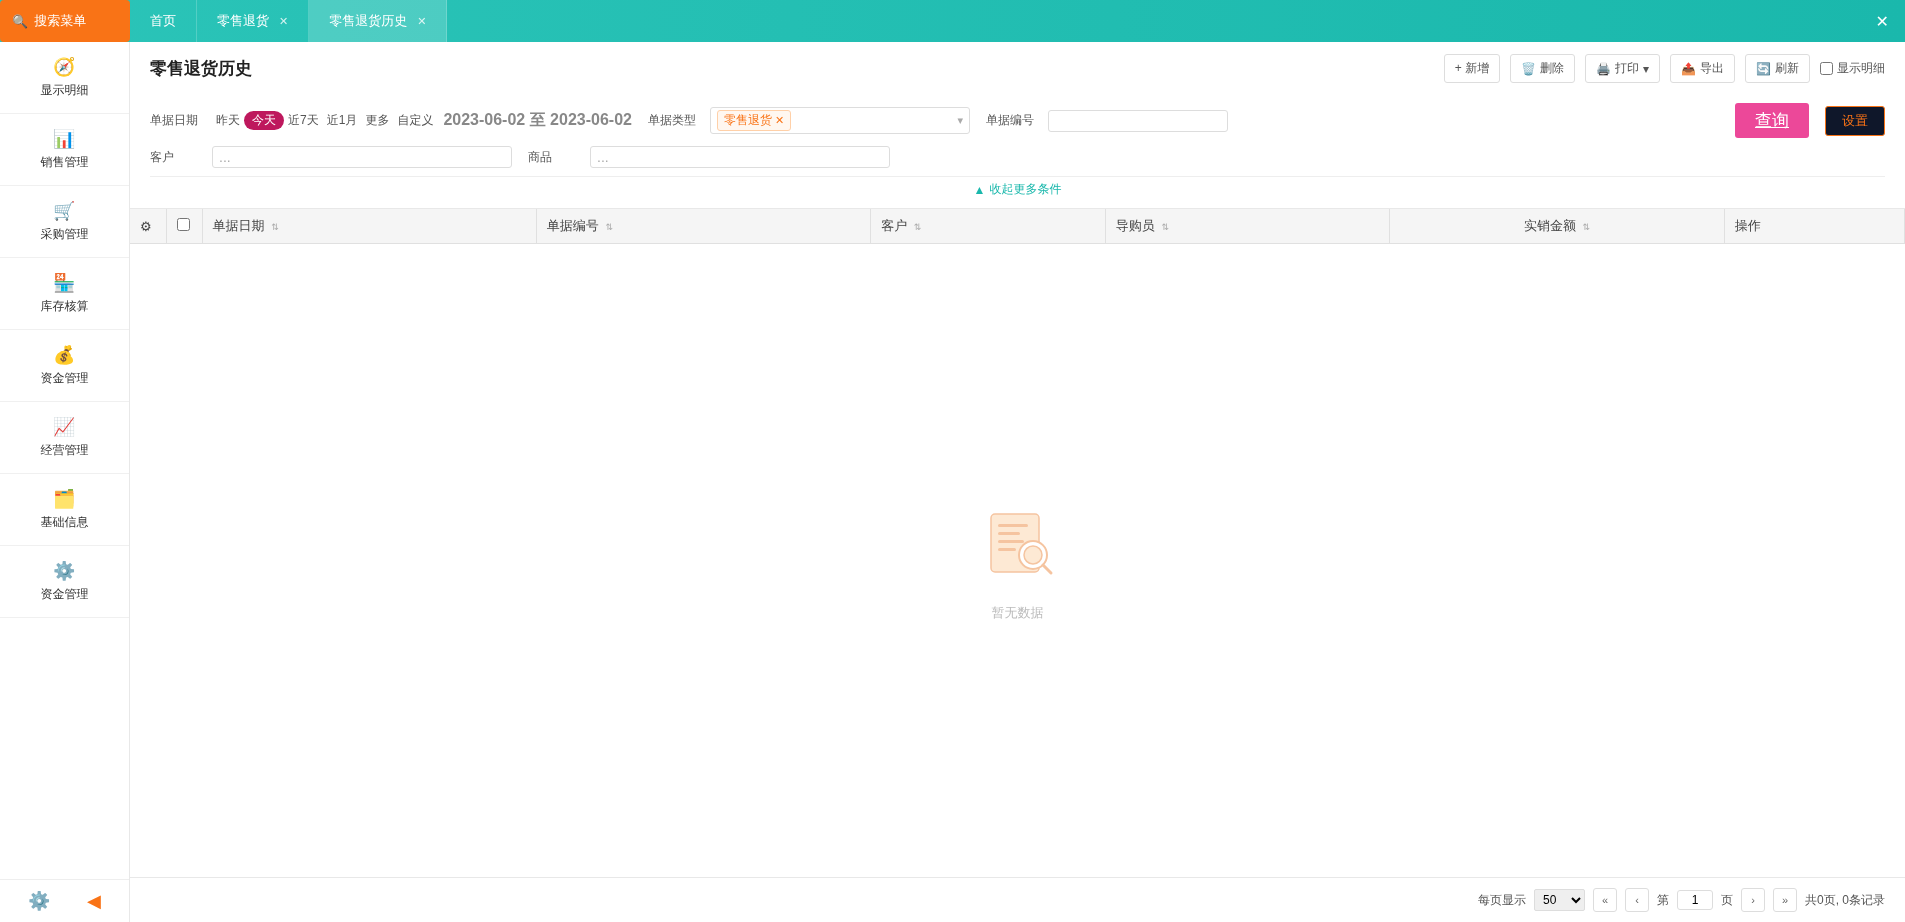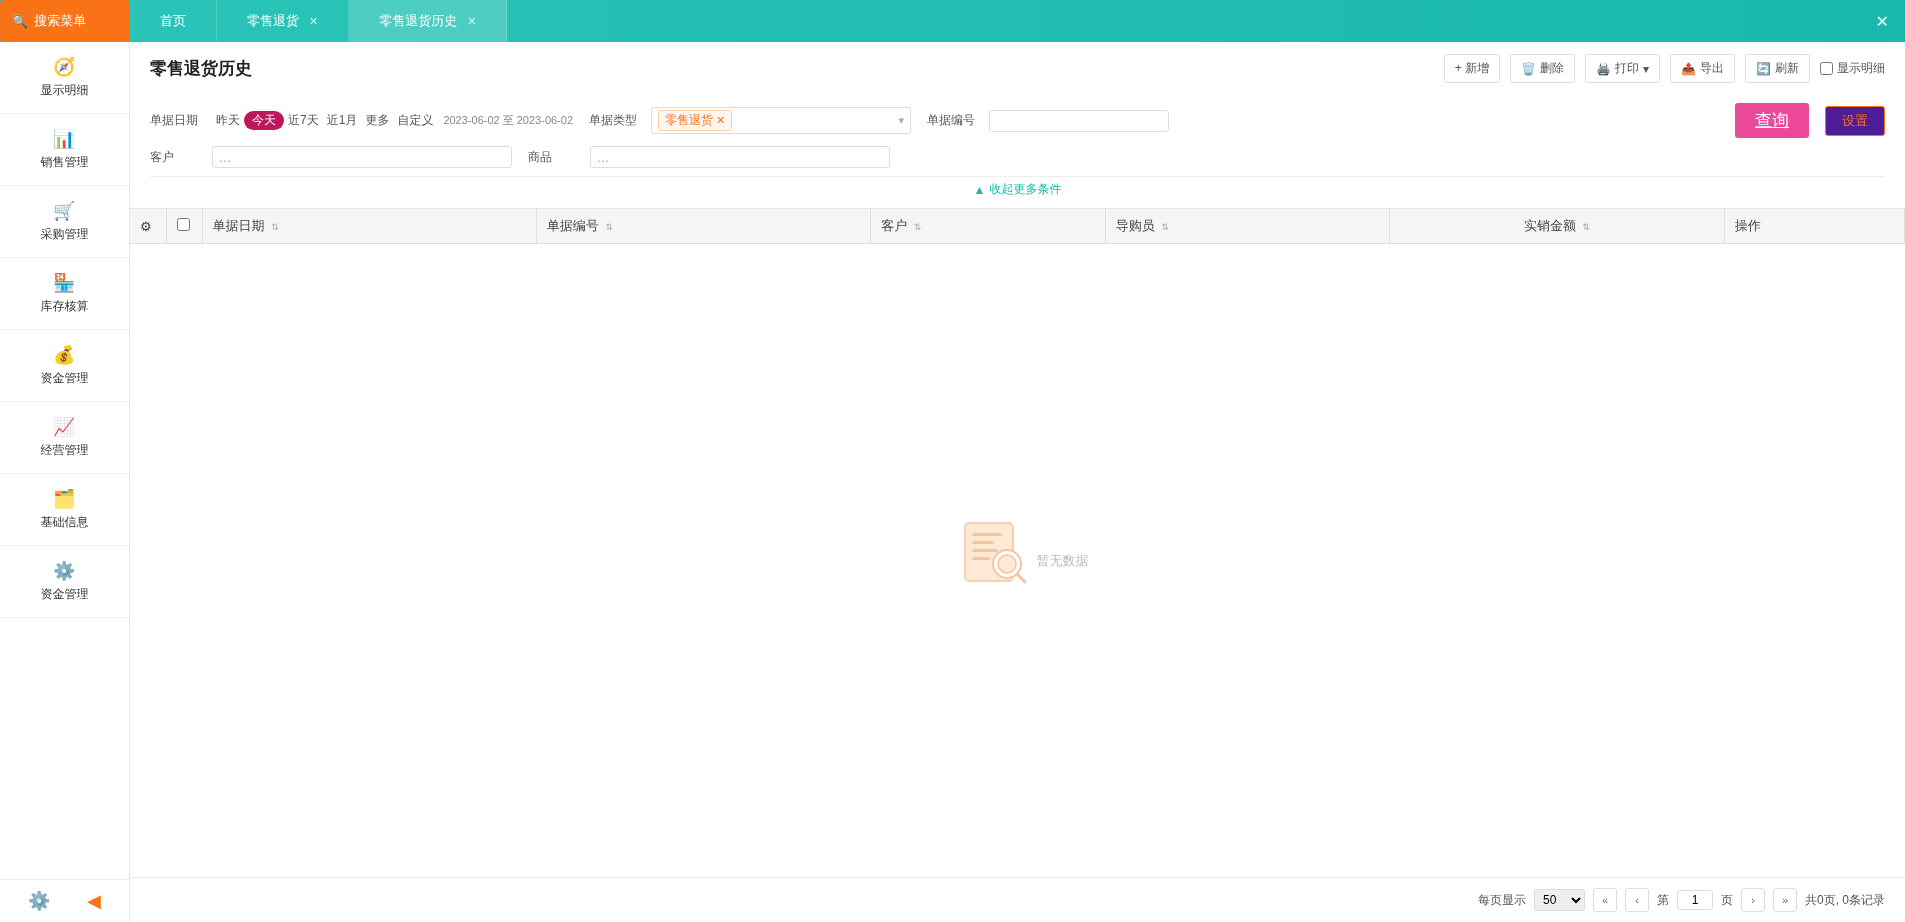--- a/index.html
+++ b/index.html
@@ -12,21 +12,21 @@
       height: 42px; min-height: 42px;
       padding: 0 0 0 0;
       position: relative;
     }
     .top-bar-search {
       background: #f97316; border-radius: 4px; display: flex; align-items: center;
       padding: 4px 12px; color: white; font-size: 13px; cursor: pointer;
       min-width: 130px; height: 42px; gap: 6px;
     }
     .tab-item {
-      display: flex; align-items: center; height: 42px; padding: 0 30px;
+      display: flex; align-items: center; height: 42px; padding: 0 20px;
       color: white; font-size: 13px; cursor: pointer; gap: 6px;
       border-right: 1px solid rgba(255,255,255,0.2);
     }
     .tab-item.active {
       background: rgba(255,255,255,0.18);
     }
     .tab-close {
       font-size: 11px; color: rgba(255,255,255,0.8); cursor: pointer;
       margin-left: 4px;
     }
@@ -73,34 +73,34 @@
     .toolbar-btn {
       display: flex; align-items: center; gap: 4px;
       padding: 5px 10px; border: 1px solid #ddd; border-radius: 3px;
       background: white; cursor: pointer; font-size: 12px; color: #555; text-align: center;
     }
     .btn-query {
       background: #ec4899; color: white; border: none;
       padding: 6px 20px; border-radius: 3px; cursor: pointer; font-size: 17px; text-decoration: underline;
     }
     .btn-setting {
-      background: #4c1d95; color: #f97316; border: 1px solid #f97316;
+      background: #0f172a; color: #f97316; border: 1px solid #f97316;
       padding: 5px 16px; border-radius: 3px; cursor: pointer; font-size: 13px;
     }
     .show-detail-label { font-size: 12px; color: #555; display: flex; align-items: center; gap: 4px; }
 
     
     .filter-area { padding: 10px 0 6px 0; }
     .filter-row { display: flex; align-items: center; gap: 16px; margin-bottom: 8px; flex-wrap: wrap; }
     .filter-item { display: flex; align-items: center; gap: 6px; }
     .filter-label { font-size: 12px; color: #555; white-space: nowrap; min-width: 56px; }
     .filter-date-shortcuts { display: flex; align-items: center; }
     .date-btn { font-size: 12px; color: #555; cursor: pointer; padding: 1px 4px; border-radius: 2px; }
     .date-btn.active { background: #be185d; color: white; border-radius: 10px; padding: 1px 8px; }
-    .date-range { font-size: 11px; color: #888; }
+    .date-range { font-size: 16px; color: #888; font-weight: bold; }
     .filter-tag-container {
       display: flex; align-items: center;
       border: 1px solid #ddd; border-radius: 3px; padding: 2px 6px;
       min-width: 260px; background: white; gap: 4px;
     }
     .filter-tag {
       background: #fff7f0; border: 1px solid #ffd0a8; border-radius: 3px;
       padding: 1px 6px; font-size: 12px; color: #f97316; display: flex; align-items: center; gap: 3px;
     }
     .filter-tag-x { cursor: pointer; color: #f97316; font-size: 11px; }
@@ -123,21 +123,21 @@
       background: #f5f5f5; border-bottom: 1px solid #e0e0e0; border-right: 1px solid #e0e0e0;
       padding: 8px 10px; text-align: left; font-weight: normal; color: #444; white-space: nowrap;
       position: relative;
     }
     .data-table th .sort-arrows { color: #aaa; font-size: 9px; margin-left: 3px; }
     .settings-col { width: 36px; text-align: center; }
     .checkbox-col { width: 36px; text-align: center; }
 
     
     .empty-state {
-      display: flex; flex-direction: row; align-items: center; justify-content: center;
+      display: flex; flex-direction: column; align-items: center; justify-content: center;
       flex: 1; padding: 40px 0;
     }
     .empty-icon {
       width: 90px; height: 90px; position: relative; margin-bottom: 14px;
     }
     .empty-text { color: #bbb; font-size: 13px; }
 
     
     .pagination {
       display: flex; align-items: center; justify-content: flex-end;

